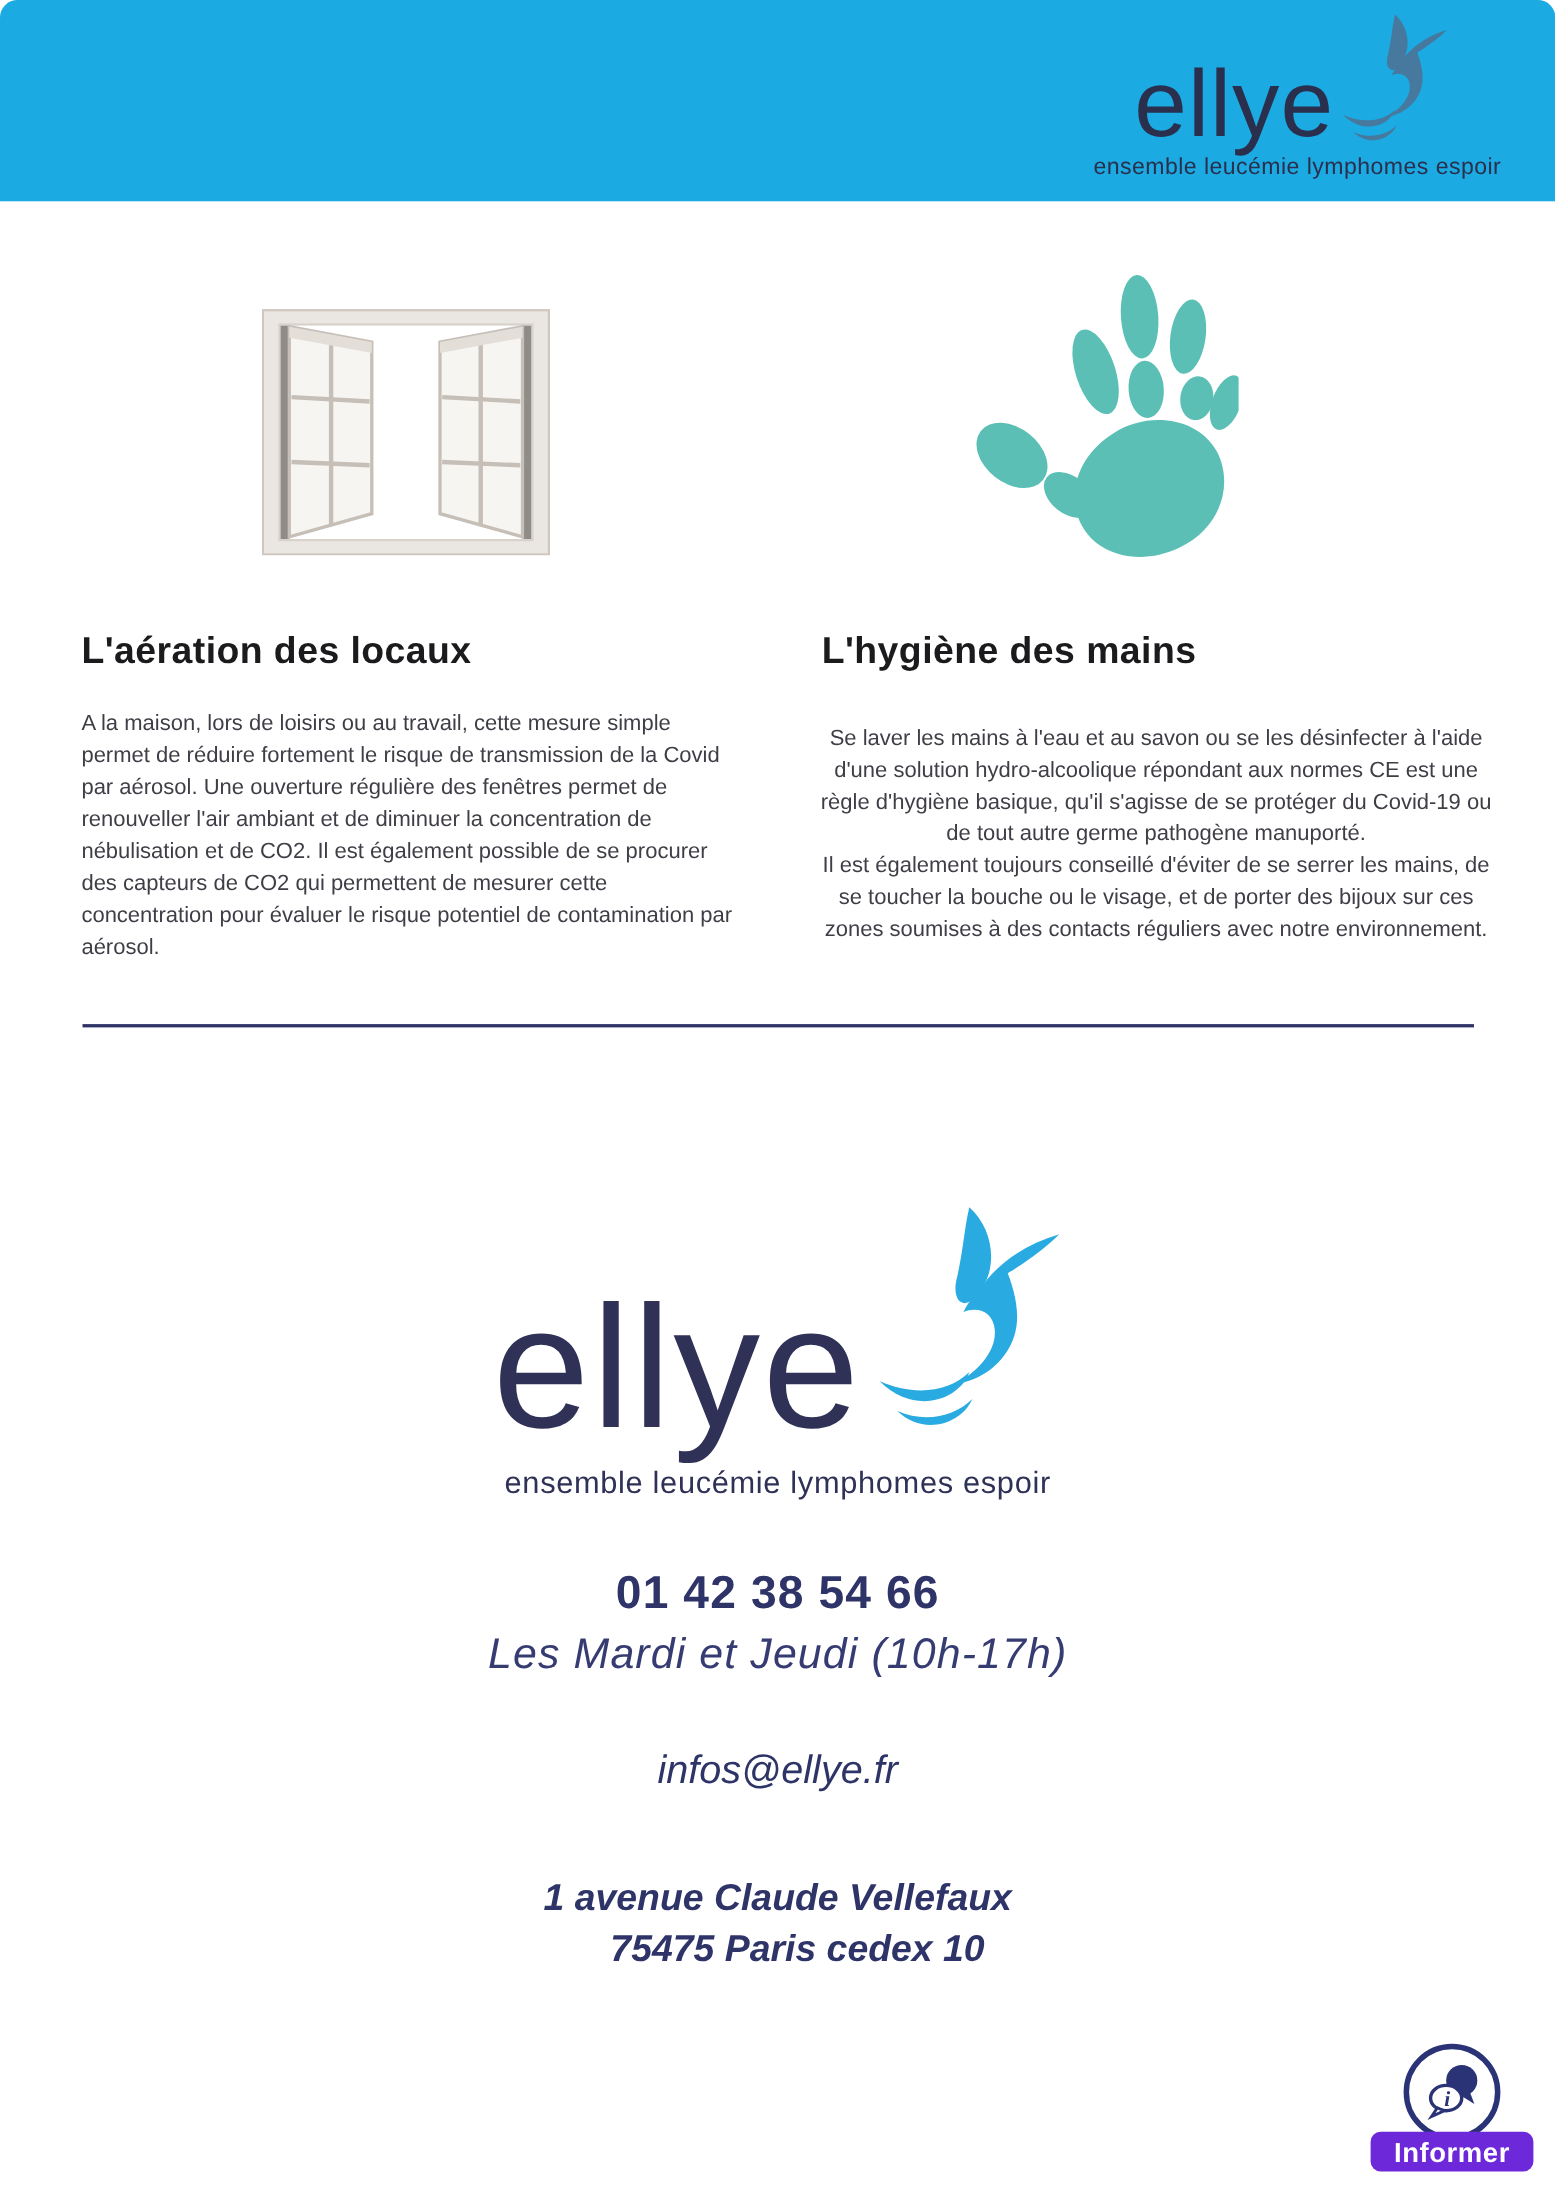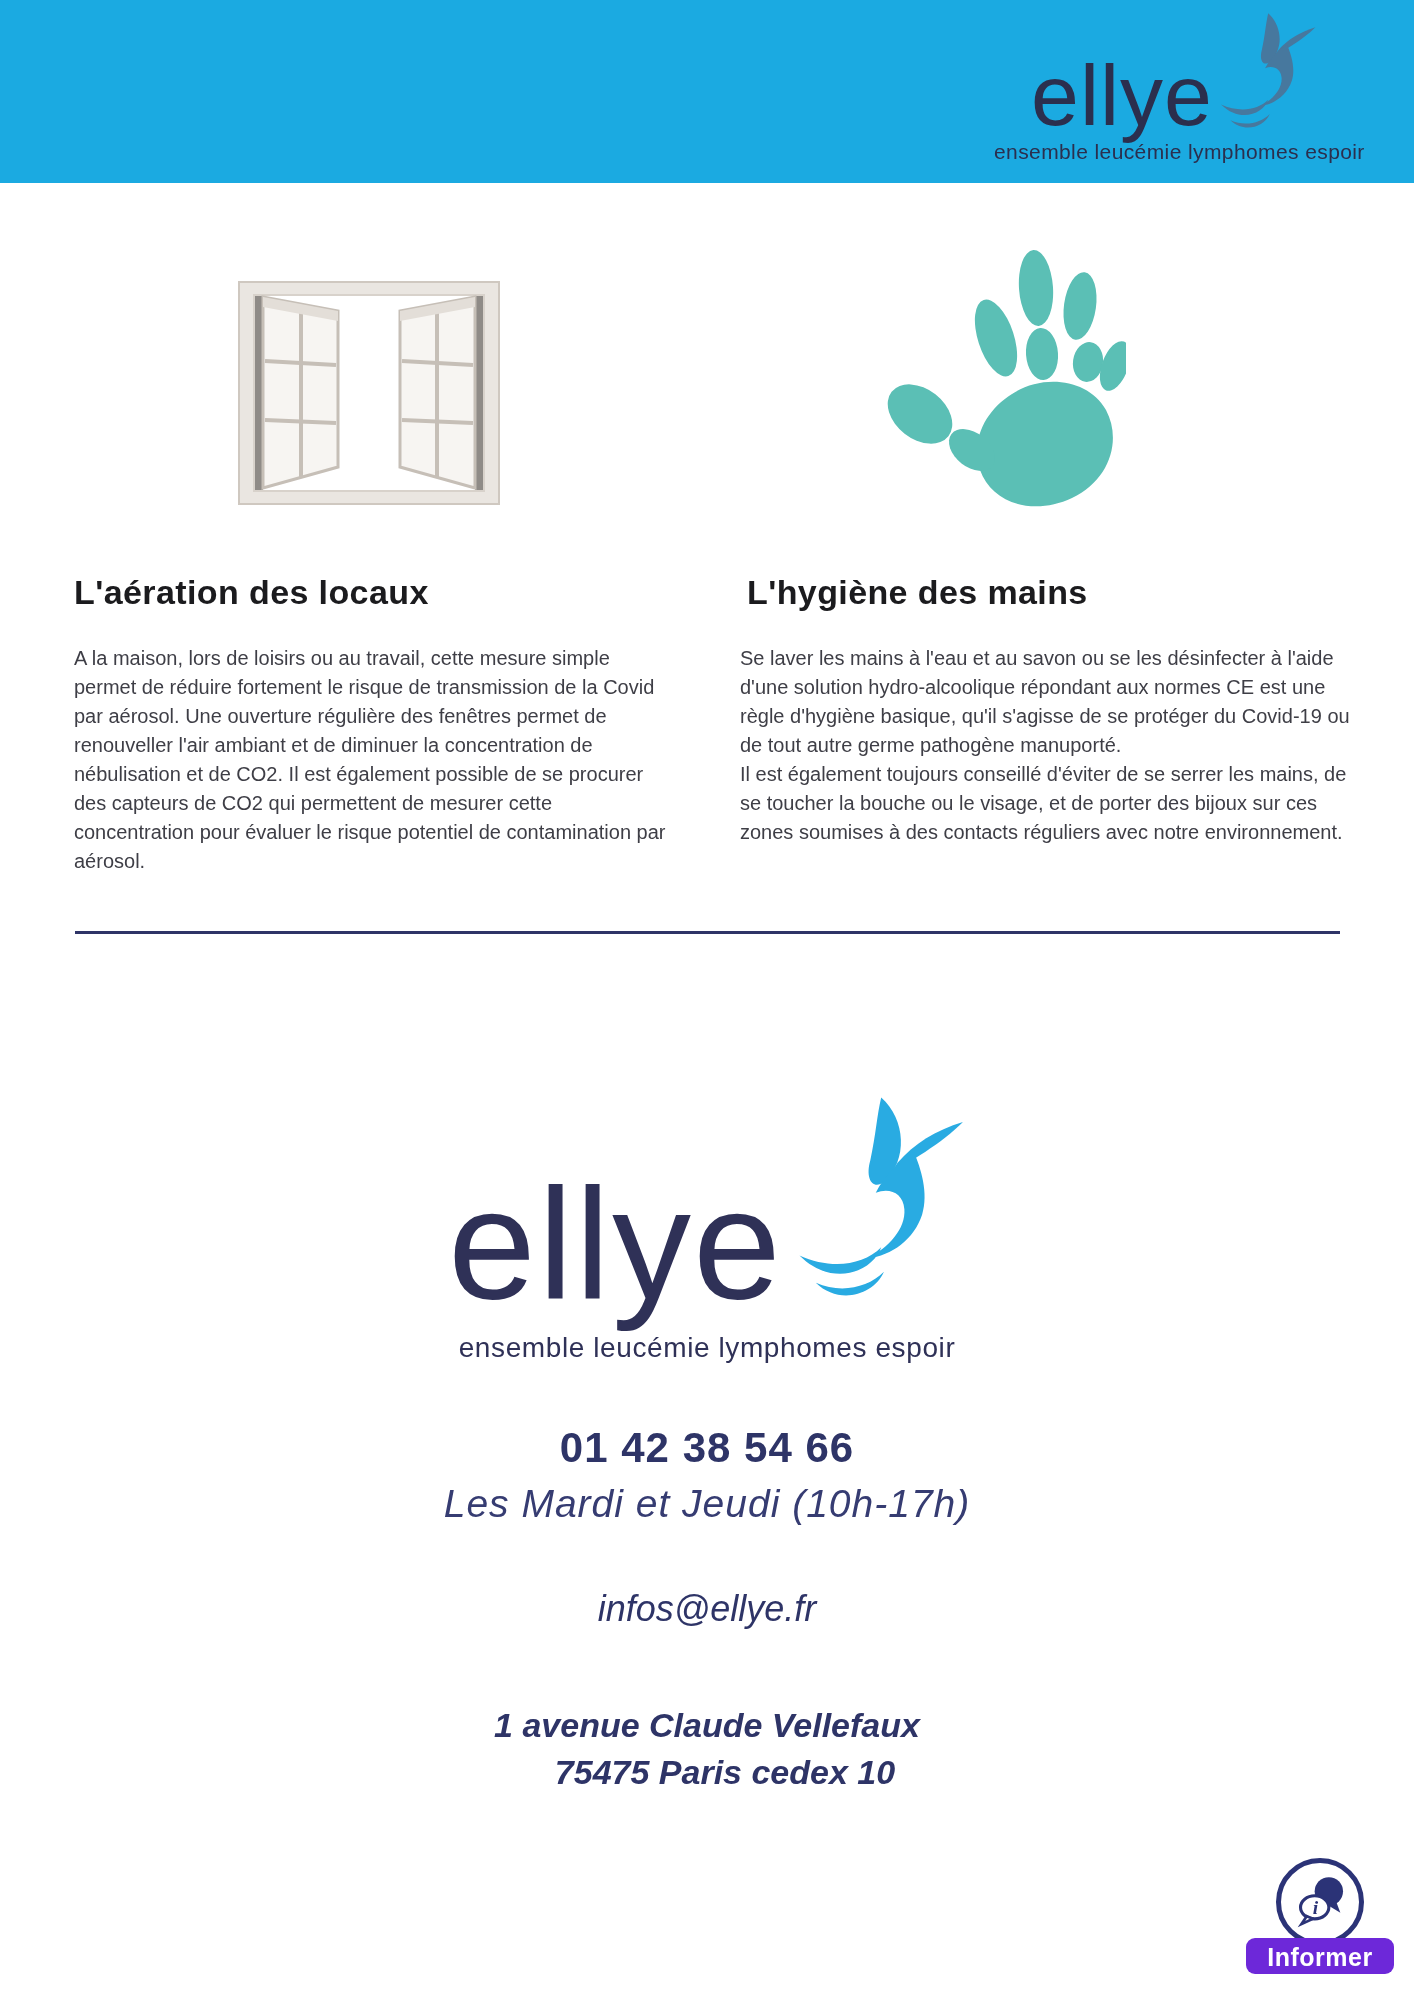--- a/index.html
+++ b/index.html
@@ -1,36 +1,36 @@
 <!DOCTYPE html>
 <html lang="fr"><head>
 <meta charset="utf-8">
 <style>
   html,body{margin:0;padding:0;background:#ffffff;}
   .page{
     position:relative;width:1414px;height:2000px;background:#ffffff;
-    font-family:"Liberation Sans", sans-serif;overflow:hidden;
+    font-family:"Liberation Sans", sans-serif;overflow:hidden;border-radius:16px;
   }
   
   .banner{position:absolute;top:0;left:0;width:1414px;height:183px;background:#1BAAE1;}
   .banner-logo{position:absolute;top:10px;right:60px;width:360px;text-align:center;}
   .logo-row{display:flex;justify-content:center;align-items:flex-end;}
   .banner .logo-text{font-size:86px;line-height:86px;font-weight:500;color:#2B2F4E;letter-spacing:1px;}
   .banner .bird{width:118px;height:126px;margin-left:-14px;margin-bottom:2px;color:#47789E;}
   .banner .logo-tagline{font-size:21px;color:#2B2F4E;letter-spacing:.4px;margin-top:2px;white-space:nowrap;}
   
   .window-img{position:absolute;left:238px;top:281px;width:262px;height:224px;}
   .hand-img{position:absolute;left:884px;top:246px;width:242px;height:266px;color:#5BBFB5;}
   
   .heading{position:absolute;font-size:34px;font-weight:600;color:#1b1b1e;letter-spacing:.4px;}
   .heading-left{left:74px;top:545px;}
   .heading-right{left:747px;top:545px;}
   .para{position:absolute;font-size:20px;line-height:29px;color:#3e3e46;white-space:pre-line;}
   .para-left{left:74px;top:624px;width:600px;}
-  .para-right{left:740px;top:624px;width:622px;}
+  .para-right{left:740px;top:637px;width:622px;text-align:center;}
   
   .divider{position:absolute;left:75px;top:931px;width:1265px;height:0;border-top:3px solid #2E3467;}
   
   .footer-logo{position:absolute;left:0;top:1092px;width:1414px;text-align:center;}
   .footer-logo .logo-row{align-items:flex-end;}
   .footer-logo .logo-text{font-size:158px;line-height:150px;font-weight:500;color:#2F3157;letter-spacing:2px;}
   .footer-logo .bird{width:205px;height:218px;margin-left:-22px;margin-bottom:8px;color:#29ABE2;}
   .footer-logo .logo-tagline{font-size:28px;color:#2F3157;letter-spacing:.6px;margin-top:14px;}
   
   .contact{position:absolute;left:0;top:1424px;width:1414px;text-align:center;color:#2E3467;}

